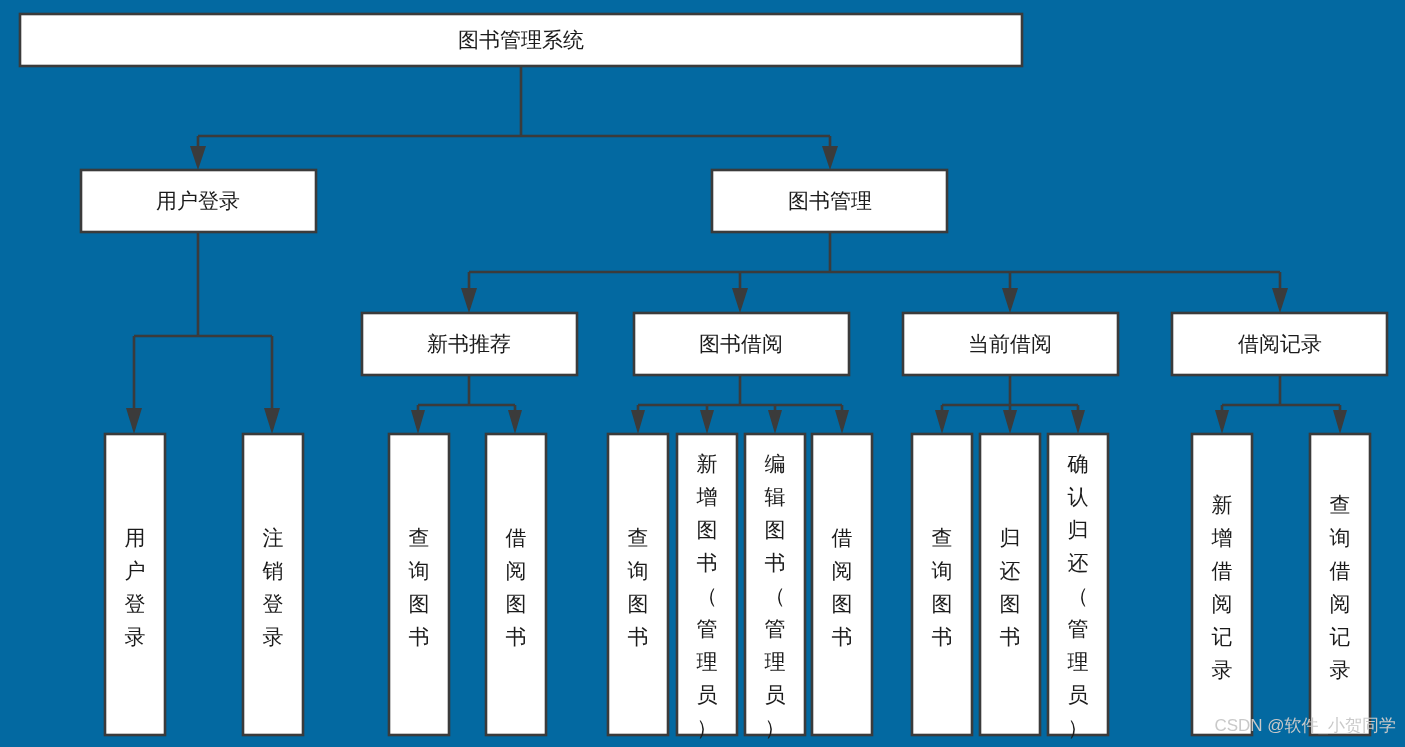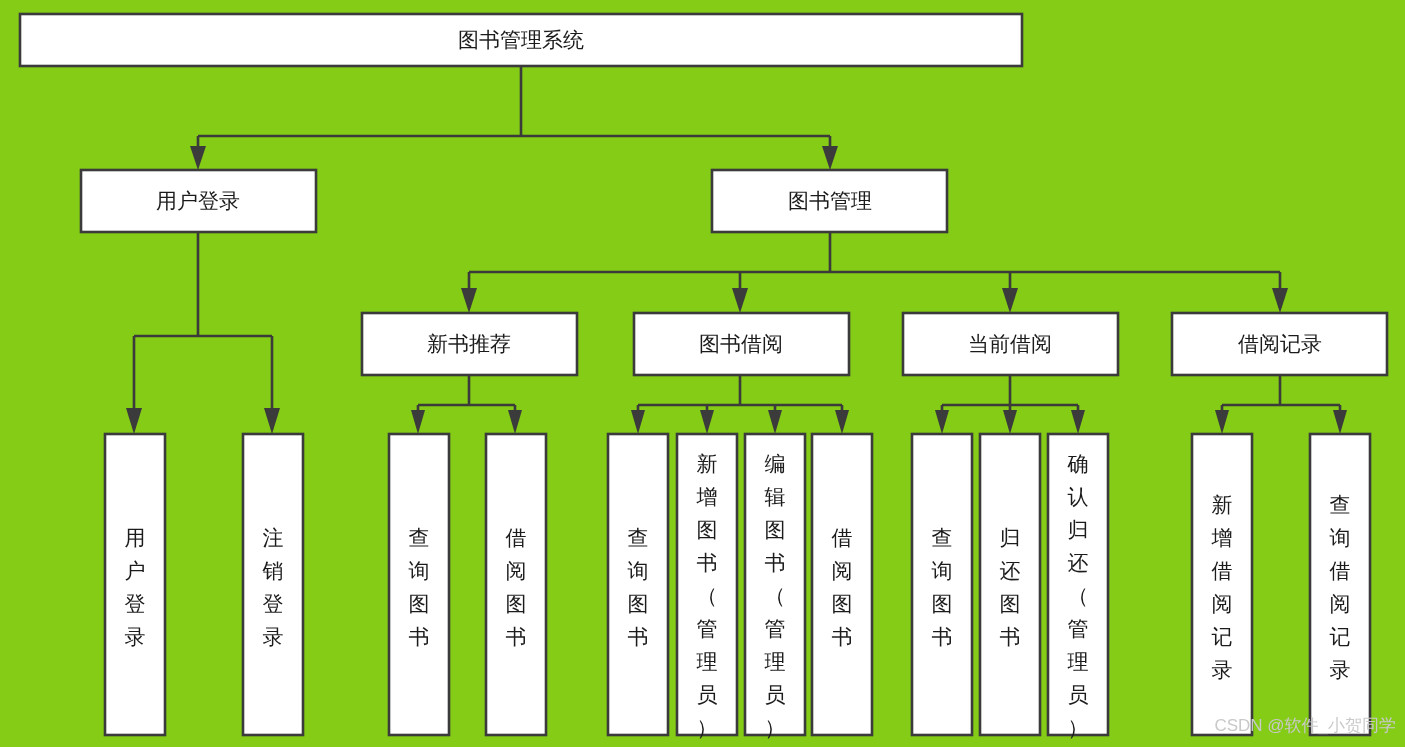--- a/index.html
+++ b/index.html
@@ -11,21 +11,21 @@
   body {
     width: 1405px;
     height: 747px;
     font-family: "Liberation Sans", "DejaVu Sans", sans-serif;
     overflow: hidden;
   }
   #diagram-root {
     position: relative;
     width: 1405px;
     height: 747px;
-    background: #84cc16;
+    background: #0369a1;
   }
   svg.diagram-canvas {
     position: absolute;
     left: 0;
     top: 0;
     width: 1405px;
     height: 747px;
     display: block;
   }
   .node-box {

